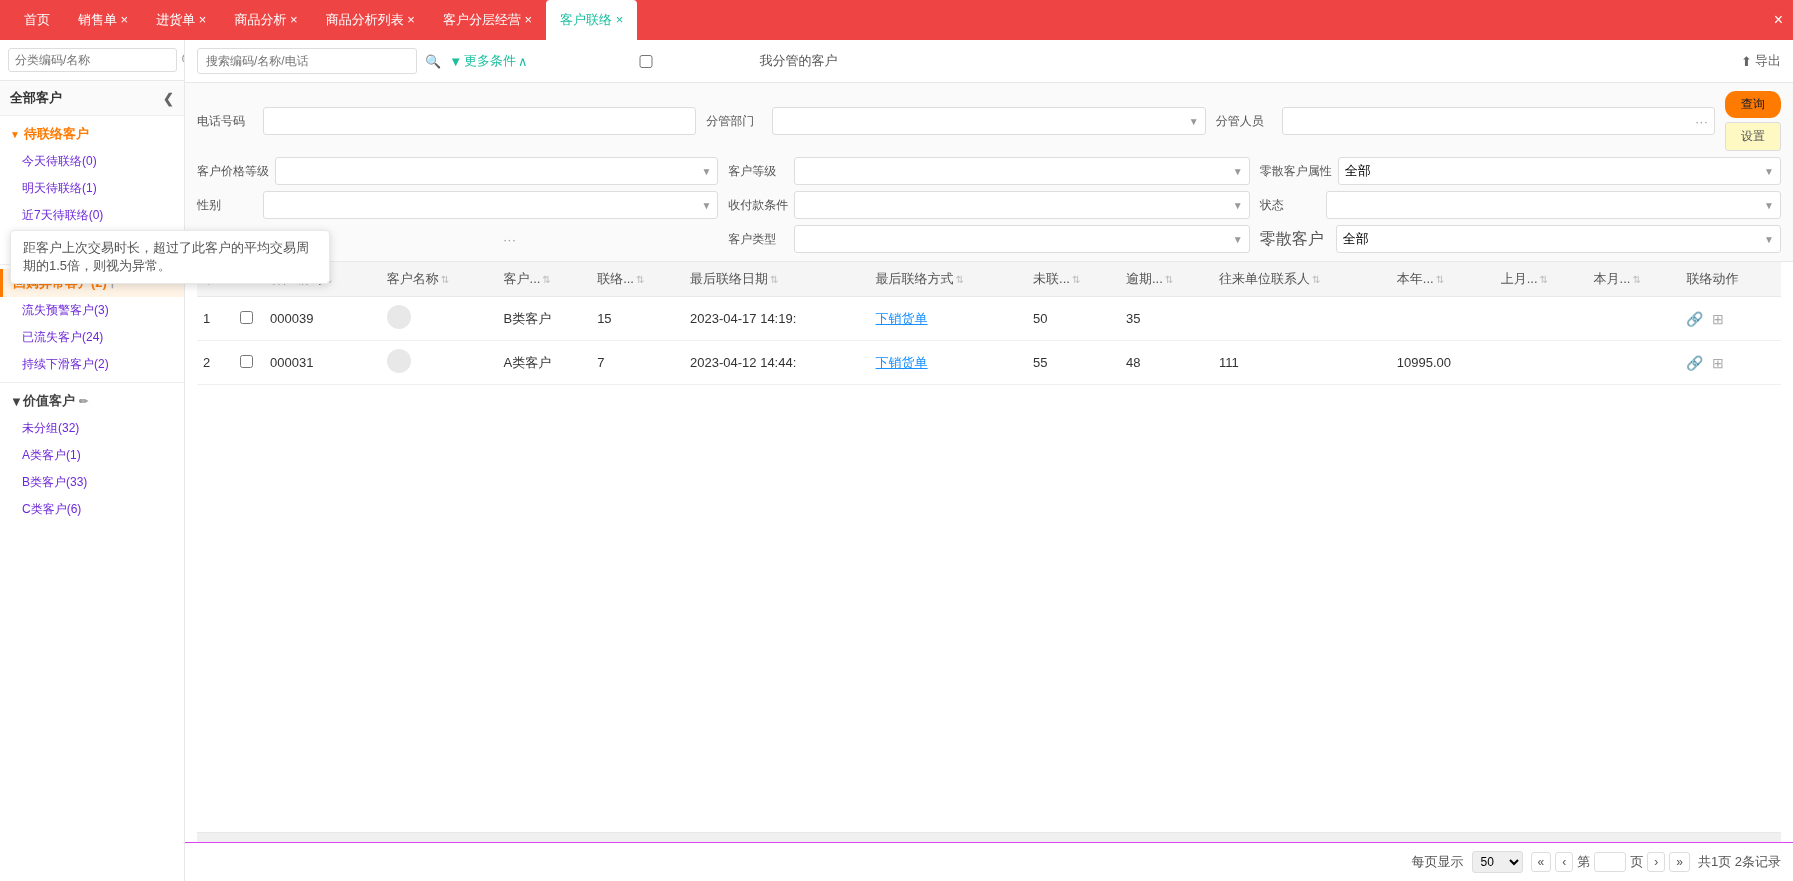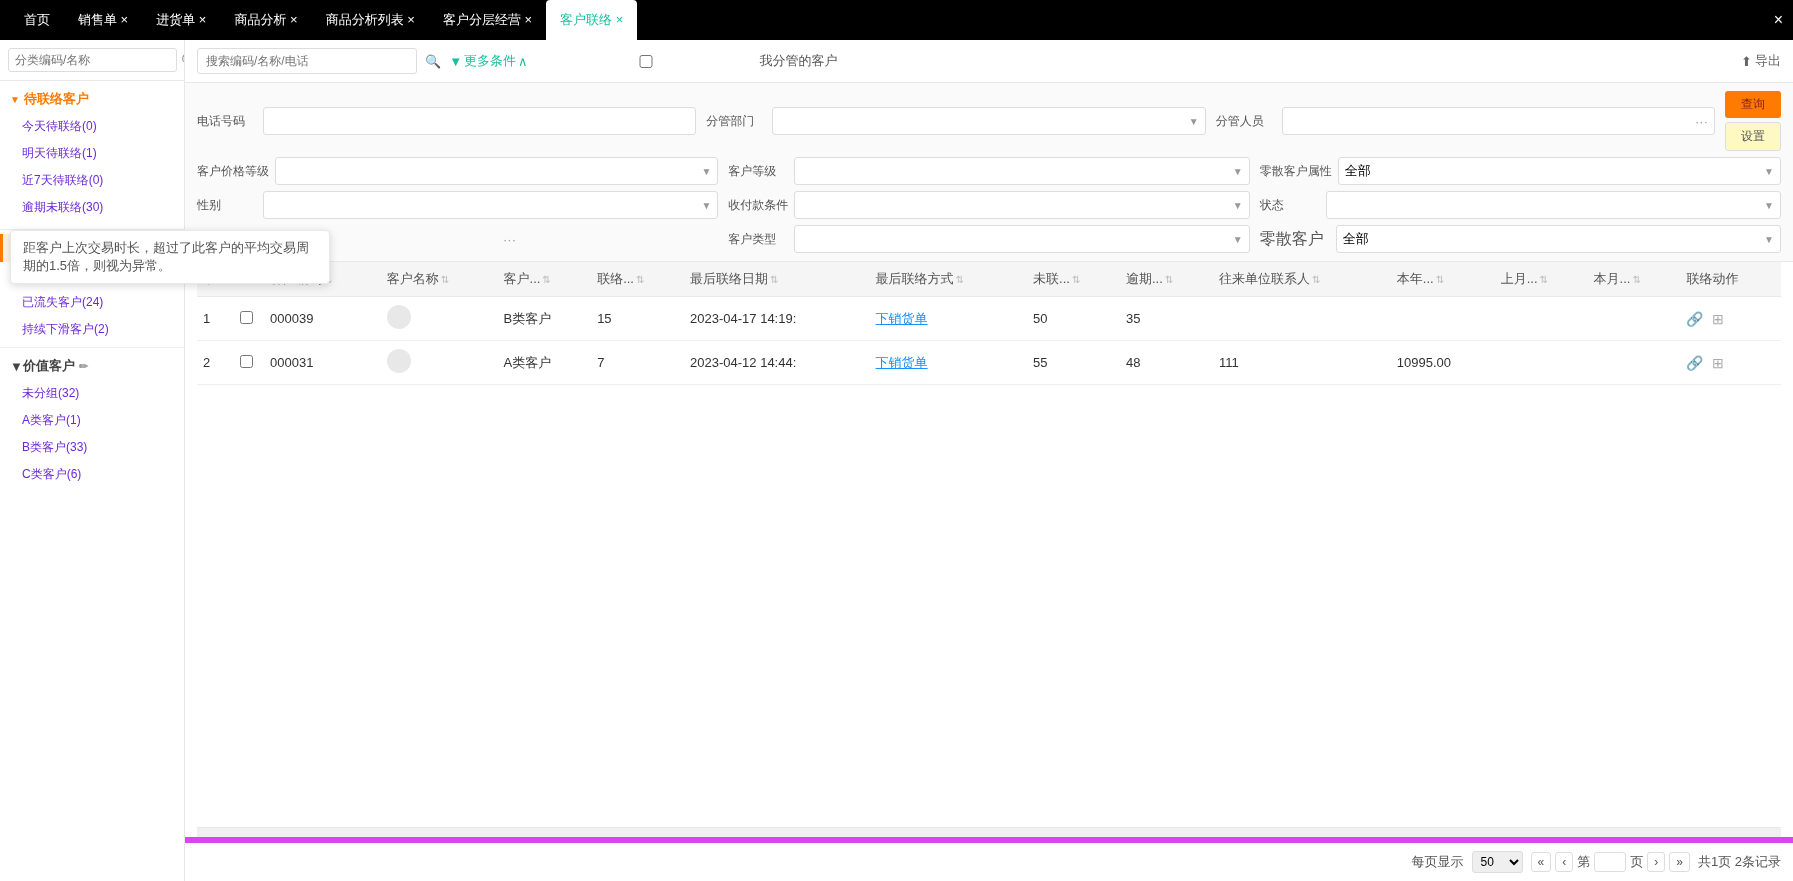--- a/index.html
+++ b/index.html
@@ -1,20 +1,20 @@
 <!DOCTYPE html>
 <html><head>
   <meta charset="utf-8">
   <style>
     * { box-sizing: border-box; margin: 0; padding: 0; font-family: 'Microsoft YaHei', Arial, sans-serif; font-size: 13px; }
     body { background: #f0f2f5; width: 1793px; min-height: 881px; overflow-x: hidden; }
 
     
     .top-nav {
-      background: #000000;
+      background: #ef4444;
       height: 40px;
       display: flex;
       align-items: center;
       padding: 0 10px;
       color: #fff;
       position: relative;
     }
     .top-nav .nav-item {
       padding: 0 14px;
       height: 40px;
@@ -215,23 +215,23 @@
       flex: 1;
       border: 1px solid #ddd;
       border-radius: 3px;
       padding: 4px 6px;
       font-size: 12px;
       height: 28px;
     }
     .filter-dots { color: #999; cursor: pointer; }
     .query-btn {
       background: #ff7a00;
-      color: #7f1d1d;
+      color: #0f172a;
       border: none;
-      border-radius: 3px;
+      border-radius: 11px;
       padding: 5px 16px;
       cursor: pointer;
       font-size: 12px;
     }
     .settings-btn {
       background: #fef9c3;
       color: #555;
       border: 1px solid #ddd;
       border-radius: 3px;
       padding: 5px 14px;
@@ -274,21 +274,21 @@
       color: #333;
       white-space: nowrap;
     }
     .link-text { color: #1890ff; text-decoration: underline; cursor: pointer; }
     .action-icons { display: flex; gap: 8px; align-items: center; }
     .action-icon { color: #aaa; cursor: pointer; font-size: 14px; }
     .avatar-placeholder { width: 24px; height: 24px; background: #e8e8e8; border-radius: 50%; display: inline-block; }
 
     
     .pagination-bar {
-      border-top: 6px solid #d946ef;
+      border-top: 1px solid #d946ef;
       padding: 8px 12px;
       display: flex;
       align-items: center;
       justify-content: flex-end;
       gap: 8px;
       background: #fff;
       font-size: 12px;
       color: #555;
     }
     .page-size-select {
@@ -361,20 +361,24 @@
   <div class="nav-item active">客户联络 ×</div>
   <span class="close-btn">×</span>
 </div>
 
 <div class="main-layout">
 
   <div class="sidebar">
     <div class="sidebar-search">
       <input type="text" placeholder="分类编码/名称" style="">
       <span class="search-icon">🔍</span>
+    </div>
+    <div class="sidebar-section-header">
+      <span>全部客户</span>
+      <span class="collapse-icon">❮</span>
     </div>
     <div class="sidebar-group">
       <div class="sidebar-group-header">
         <span class="triangle">▼</span>
         <span>待联络客户</span>
       </div>
       <div class="sidebar-item">今天待联络(0)</div>
       <div class="sidebar-item">明天待联络(1)</div>
       <div class="sidebar-item">近7天待联络(0)</div>
       <div class="sidebar-item">逾期未联络(30)</div>

